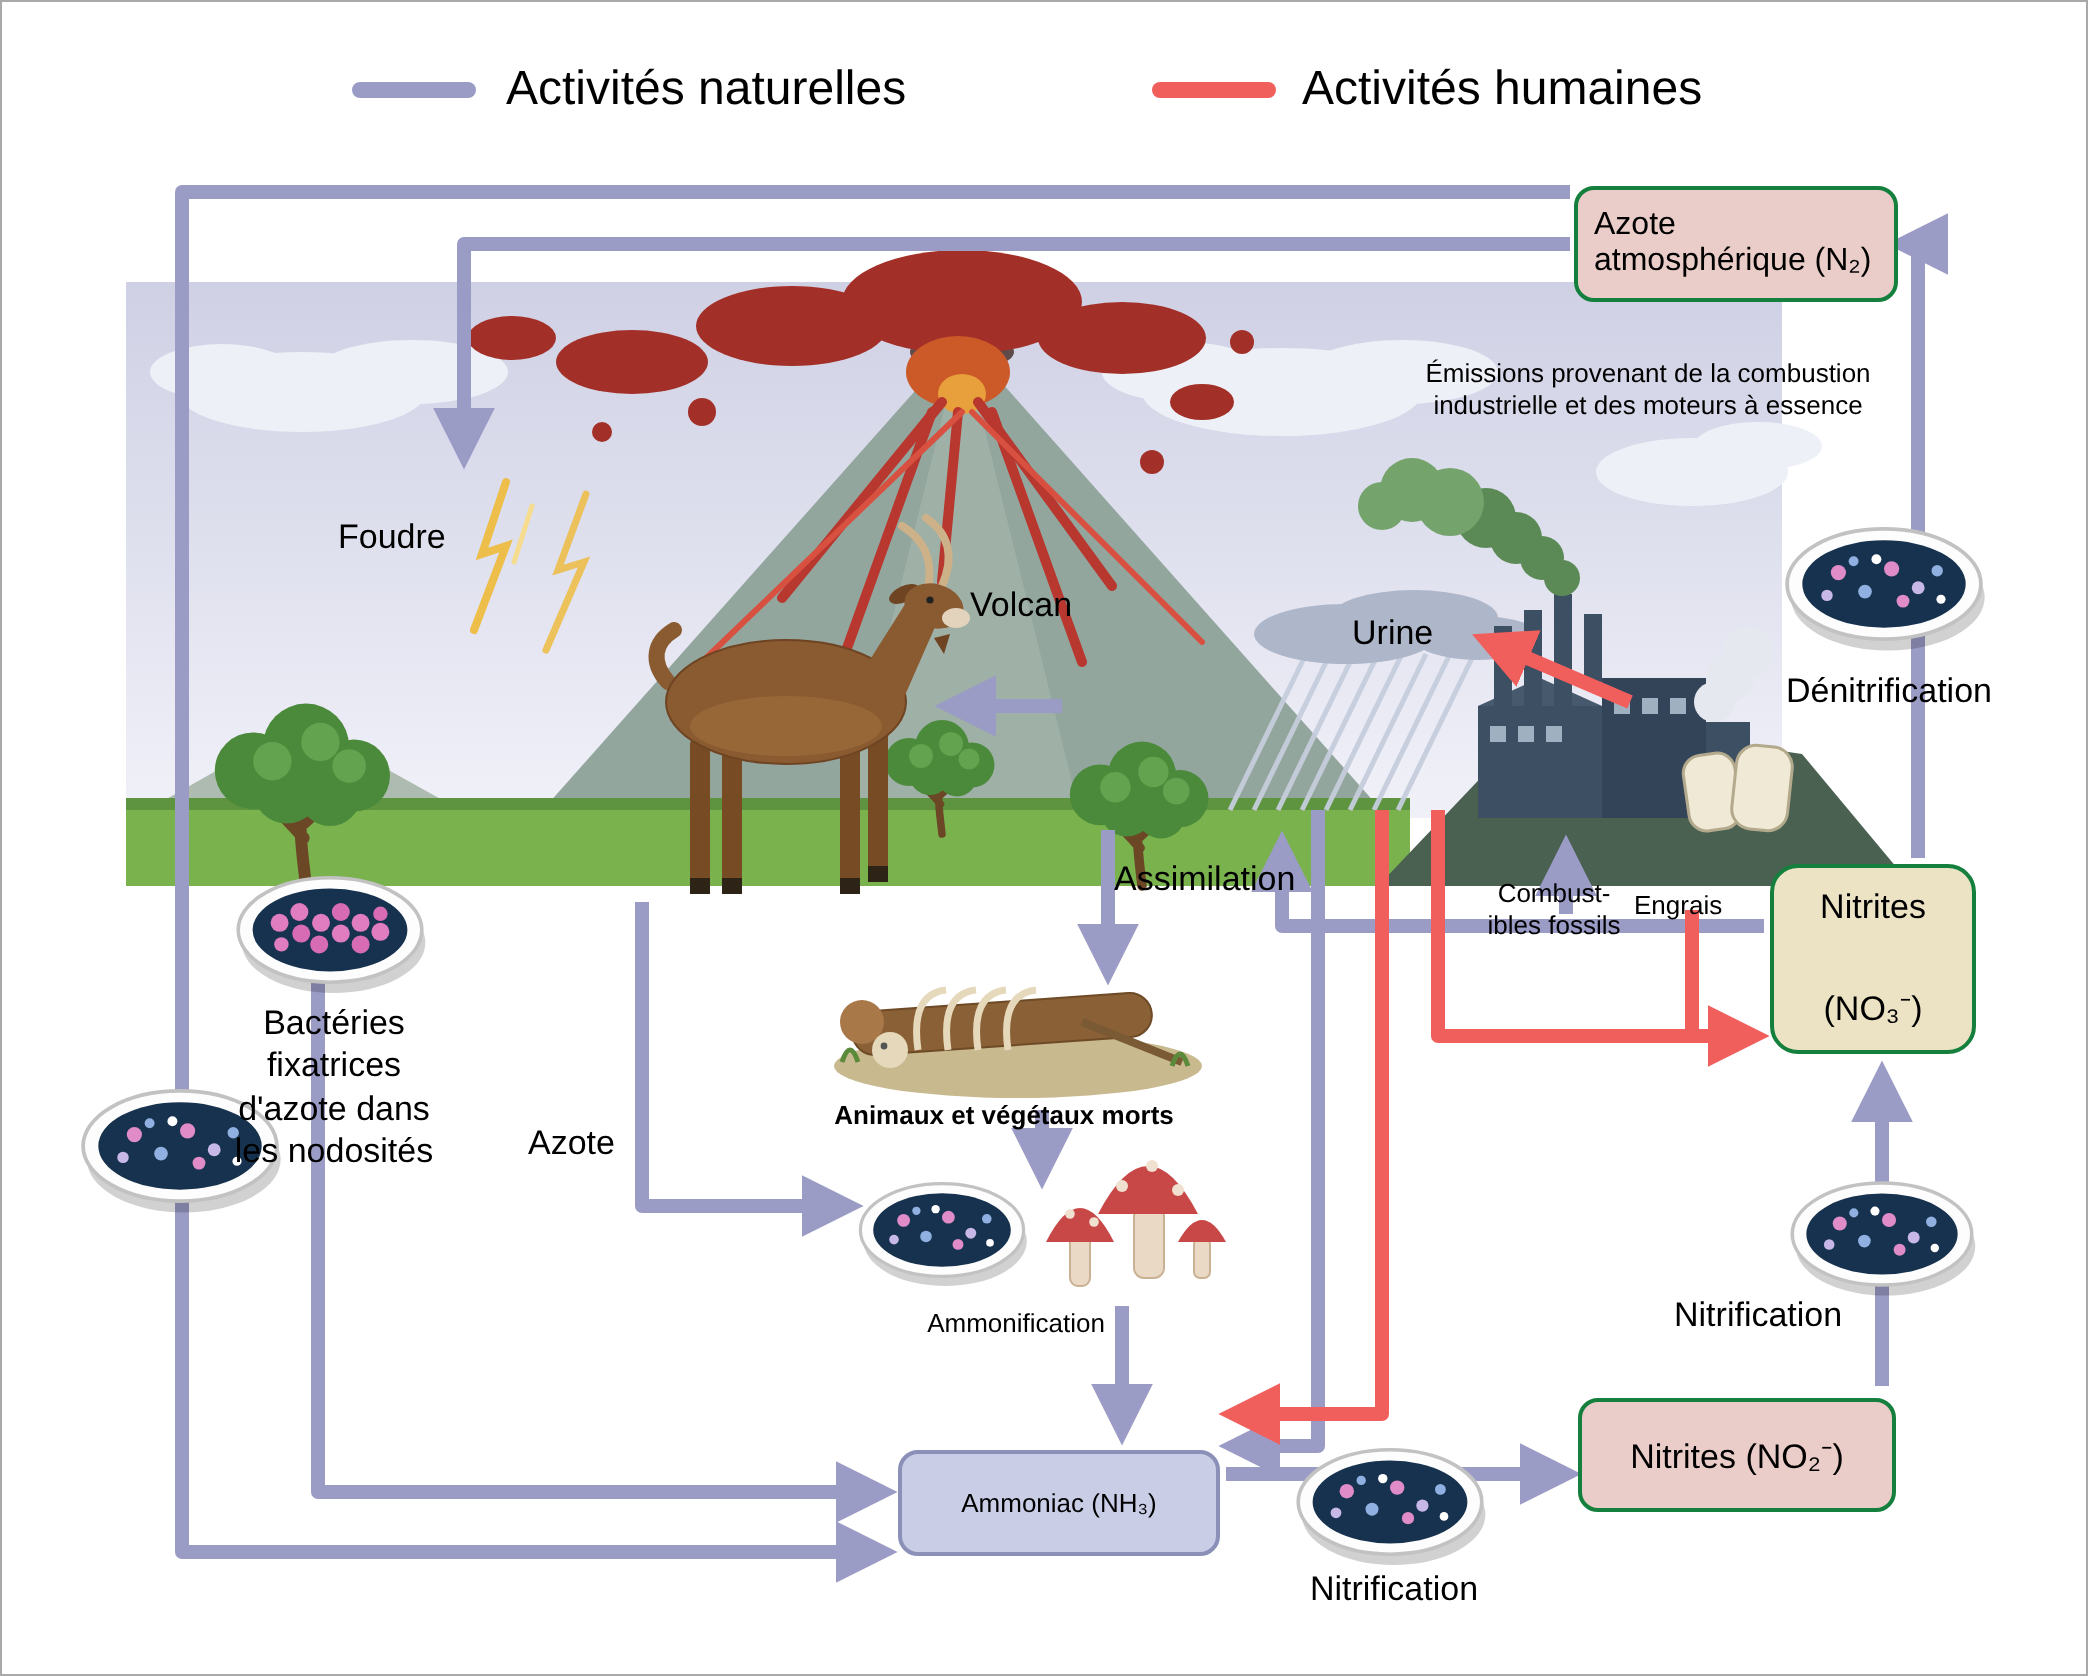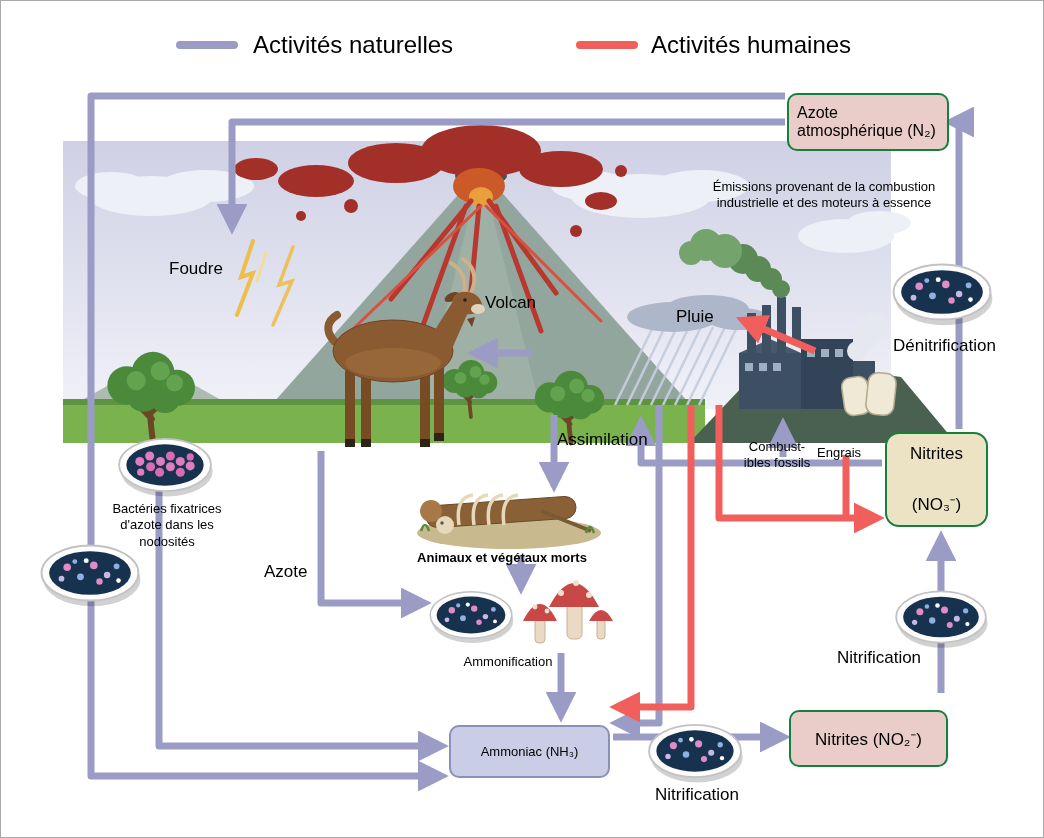--- a/index.html
+++ b/index.html
@@ -1,31 +1,31 @@
 <!DOCTYPE html>
 <html><head>
 <meta charset="utf-8">
 <style>
   html,body{margin:0;padding:0;background:#fff;}
   .stage{position:relative;width:1044px;height:838px;background:#ffffff;border:1px solid #a9a9a9;
          overflow:hidden;font-family:"Liberation Sans",sans-serif;color:#000000;box-sizing:border-box;}
   svg.canvas{position:absolute;left:0;top:0;z-index:1;}
   .label{position:absolute;z-index:3;line-height:1.25;}
   .c{text-align:center;}
-  .f17{font-size:17px;} .f15{font-size:13px;} .f13{font-size:13px;} .f12{font-size:13px;}
+  .f17{font-size:17px;} .f15{font-size:13px;} .f13{font-size:13px;} .f12{font-size:17px;}
   .legend-text{position:absolute;top:30px;z-index:3;font-size:24px;}
   .legend-line{position:absolute;top:40px;width:62px;height:8px;border-radius:4px;z-index:3;}
   #leg-nat-line{left:175px;background:#9a9cc6;}
   #leg-hum-line{left:575px;background:#f15f5c;}
   #leg-nat-text{left:252px;} #leg-hum-text{left:650px;text-align:right;}
   .node{position:absolute;z-index:3;display:flex;flex-direction:column;align-items:center;
         justify-content:center;text-align:left;border:2px solid #15803d;box-sizing:border-box;}
   #azote-box{left:786px;top:92px;width:162px;height:58px;background:#eacdc8;border-radius:10px;font-size:16px;padding:2px 8px;}
   #nitrates-box{left:884px;top:431px;width:103px;height:95px;background:#ece3c5;border-radius:14px;font-size:17px;gap:28px;}
-  #nitrites-box{left:788px;top:698px;width:159px;height:57px;background:#eacdc8;border-radius:10px;font-size:17px;margin-top:11px;}
+  #nitrites-box{left:788px;top:698px;width:159px;height:57px;background:#eacdc8;border-radius:10px;font-size:17px;}
   #ammoniac-box{left:448px;top:724px;width:161px;height:53px;background:#c9cee6;border-radius:10px;border-color:#8a90b8;font-size:13px;}
   #lbl-foudre{left:168px;top:257px;}
   #lbl-volcan{left:484px;top:291px;}
   #lbl-pluie{left:675px;top:305px;}
   #lbl-assimilation{left:556px;top:428px;}
   #lbl-denitrification{left:892px;top:334px;}
   #lbl-nitrification-right{left:836px;top:646px;}
   #lbl-nitrification-bottom{left:644px;top:783px;width:104px;}
   #lbl-engrais{left:816px;top:444px;}
   #lbl-combustibles{left:734px;top:438px;width:84px;}
@@ -317,21 +317,21 @@
   <div class="node" id="nitrites-box">
     <span>Nitrites (NO₂⁻)</span>
   </div>
   <div class="node" id="ammoniac-box">
     <span>Ammoniac (NH₃)</span>
   </div>
 
   <div class="label c f15" id="lbl-emissions">Émissions provenant de la combustion industrielle et des moteurs à essence</div>
   <div class="label f17" id="lbl-foudre">Foudre</div>
   <div class="label f17" id="lbl-volcan">Volcan</div>
-  <div class="label f17" id="lbl-pluie">Pluie</div>
+  <div class="label f17" id="lbl-pluie">Urine</div>
   <div class="label f17" id="lbl-assimilation">Assimilation</div>
   <div class="label f17" id="lbl-denitrification">Dénitrification</div>
   <div class="label f17" id="lbl-nitrification-right">Nitrification</div>
   <div class="label c f17" id="lbl-nitrification-bottom">Nitrification</div>
   <div class="label f15" id="lbl-engrais">Engrais</div>
   <div class="label c f13" id="lbl-combustibles">
     <span>Combust-</span><br>
     <span>ibles fossils</span>
   </div>
   <div class="label f17" id="lbl-urine">Azote</div>

